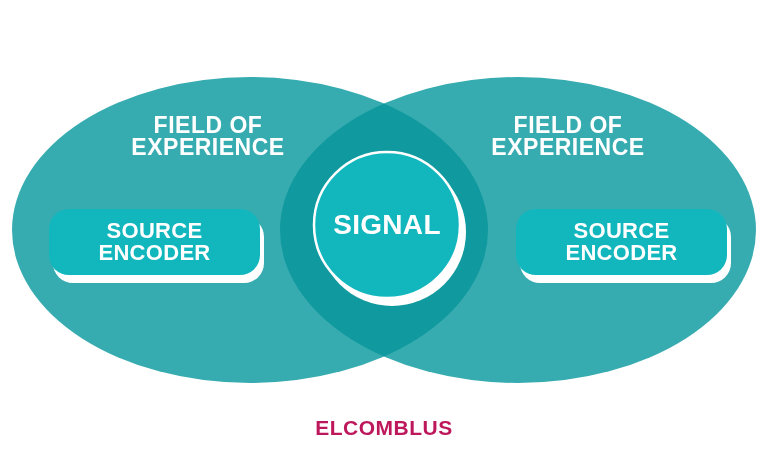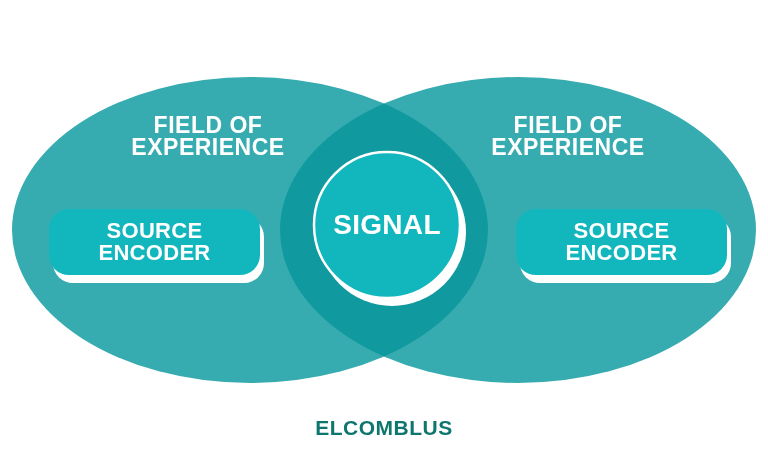--- a/index.html
+++ b/index.html
@@ -64,21 +64,21 @@
   }
   .brand {
     position: absolute;
     left: 0;
     top: 416px;
     width: 768px;
     text-align: center;
     font-size: 21px;
     font-weight: bold;
     letter-spacing: 0.5px;
-    color: #0f766e;
+    color: #be185d;
     -webkit-user-select: none;
     user-select: none;
   }
 </style>
 </head>
 <body>
 
 <div class="stage">
 
   <svg width="768" height="454" viewBox="0 0 768 454">

